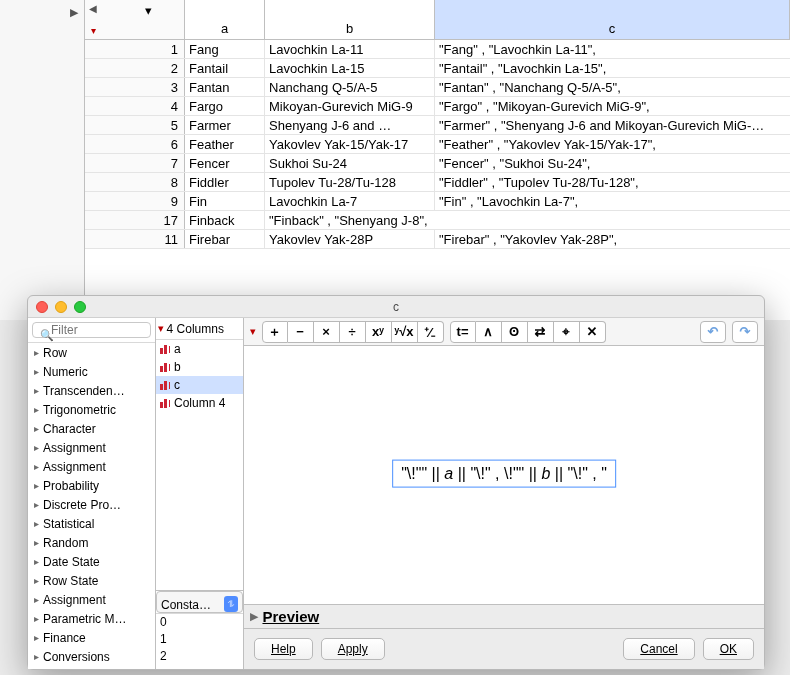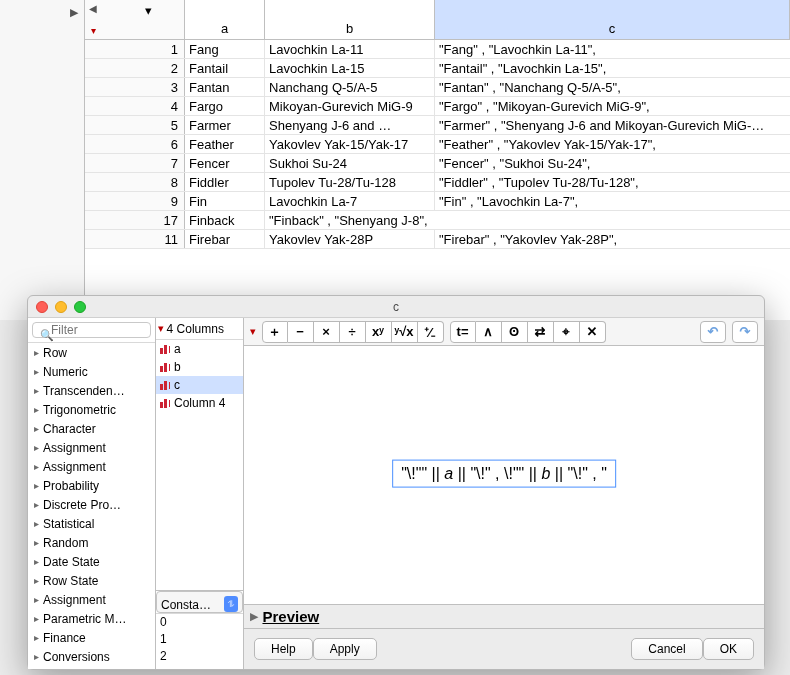--- a/index.html
+++ b/index.html
@@ -78,21 +78,21 @@
 .tb-btn.hist { color:#6fa3e0; }
 
 .formula-area { flex:1; background:#fff; border-bottom:1px solid #bfbfbf; position:relative; }
 .formula-box { position:absolute; left:50%; top:50%; transform:translate(-50%,-55%); border:1.5px solid #4a90ff; padding:4px 8px; font-family: "Times New Roman", serif; font-size:16px; white-space:nowrap; }
 .formula-box .it { font-style:italic; }
 
 .preview-bar { height:24px; border-bottom:1px solid #bfbfbf; display:flex; align-items:center; padding-left:6px; background:#ececec; }
 .preview-bar .tri { color:#6b6b6b; font-size:11px; margin-right:4px; }
 .preview-bar .lbl { font-weight:bold; font-size:15px;text-decoration:underline; }
 
-.button-bar { height:40px; display:flex; align-items:center; padding:0 10px; background:#ececec;}
+.button-bar { height:40px; display:flex; align-items:center; padding:0 10px; gap:8px; background:#ececec;text-decoration:underline;}
 .button-bar .spacer { flex:1; }
 .mac-btn { height:22px; padding:0 16px; border:1px solid #b8b8b8; border-radius:5px; background:linear-gradient(#fff,#f2f2f2); font-size:12px; cursor:default; }
 </style>
 </head>
 <body>
 
 <div class="spreadsheet-wrap">
   <div class="sheet-left-gutter">
     <span class="arrow">▶</span>
   </div>

